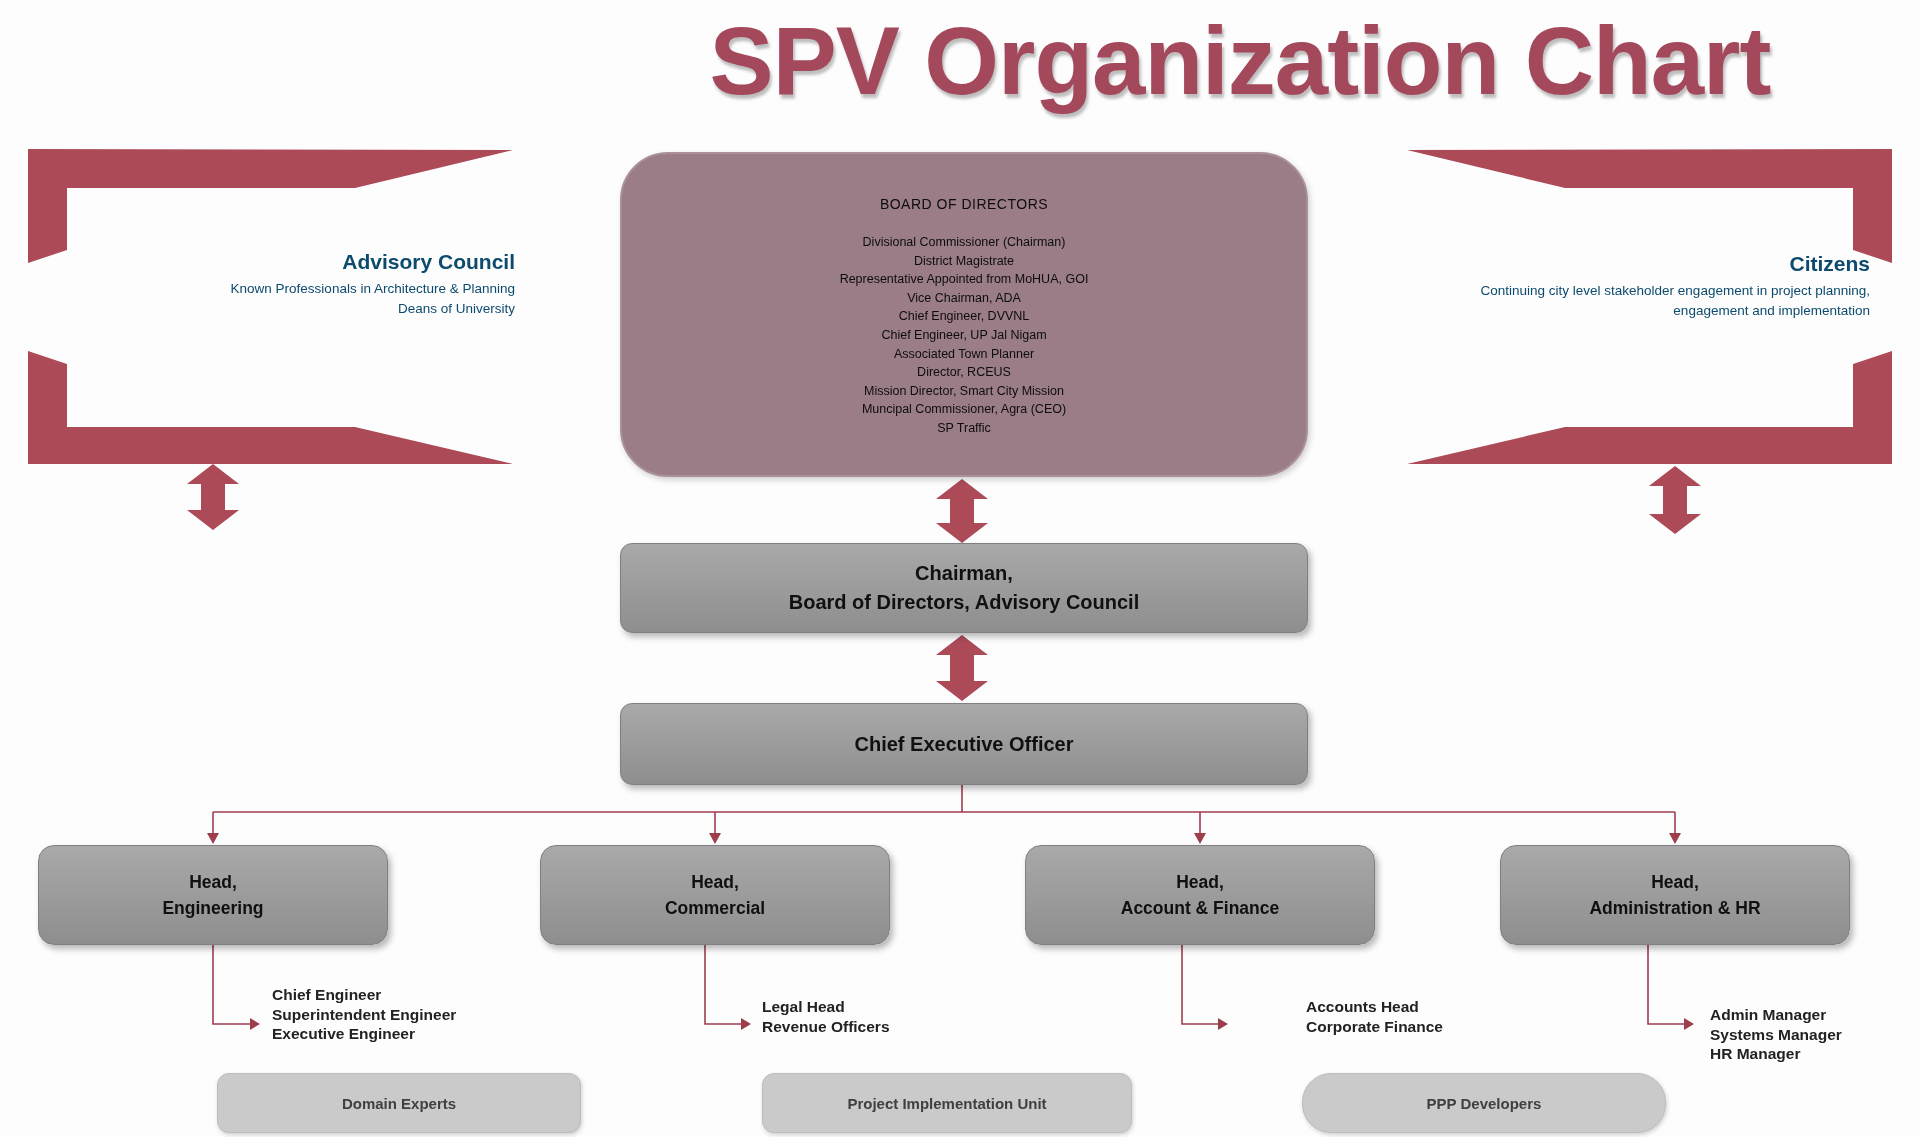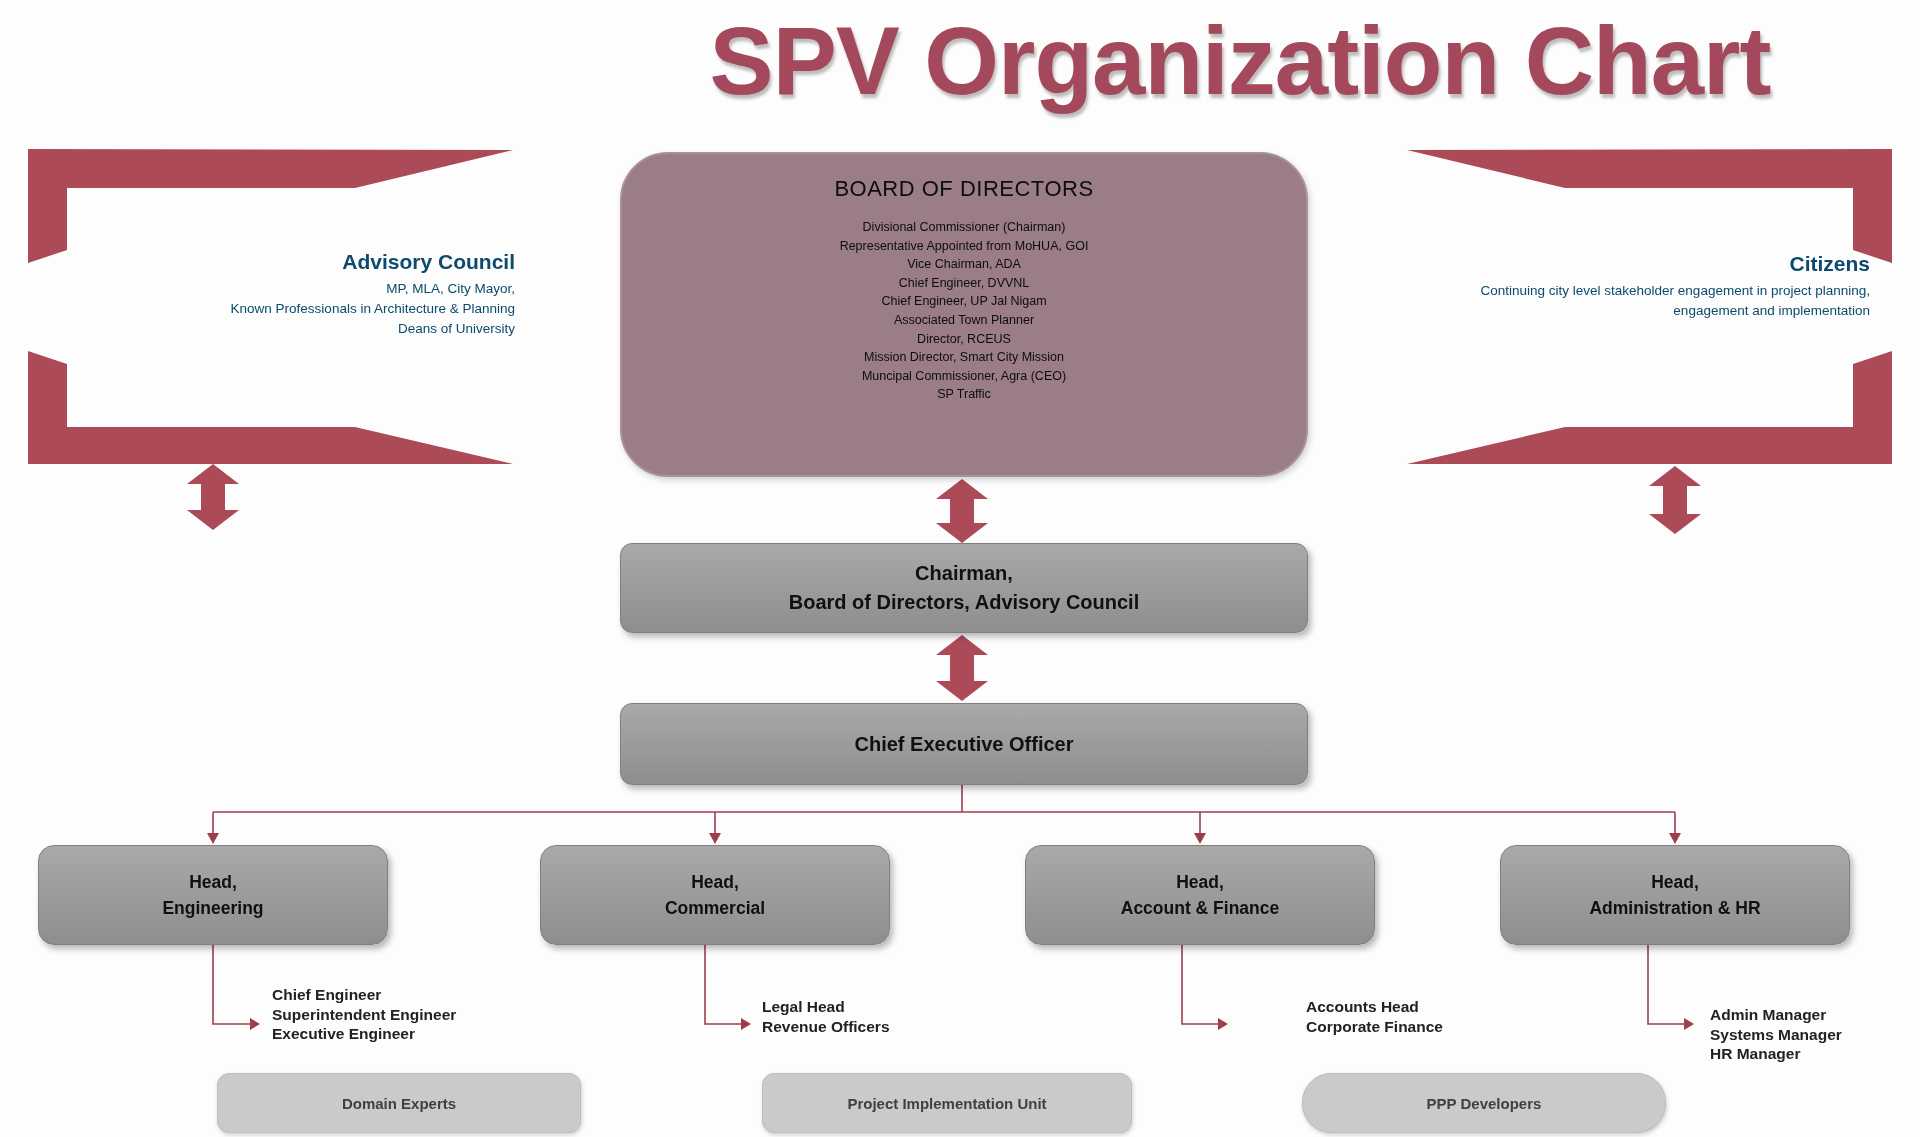--- a/index.html
+++ b/index.html
@@ -20,21 +20,21 @@
   .banner-text{ text-align:right;color:#0c4a6e; }
   .banner-text .bt-title{font-size:21px;font-weight:700;margin-bottom:5px;}
   .banner-text .bt-line{font-size:13.5px;line-height:20px;}
 
   .board-box{
     left:620px;top:152px;width:688px;height:325px;
     background:#9a7d86;border:2px solid #a9909a;border-radius:48px;
     box-sizing:border-box;text-align:center;color:#0d0d0d;
     box-shadow:2px 3px 6px rgba(0,0,0,0.18);
   }
-  .board-title{padding-top:22px;font-size:22px;line-height:26px;font-weight:400;letter-spacing:0.5px;}
+  .board-title{padding-top:37px;font-size:14px;line-height:26px;font-weight:400;letter-spacing:0.5px;}
   .board-members{margin-top:16px;font-size:12.5px;line-height:18.6px;}
 
   .gray-box{
     background:linear-gradient(#a9a9a9,#8e8e8e);
     border:1px solid #808080;border-radius:12px;
     box-shadow:3px 4px 6px rgba(0,0,0,0.28);
     box-sizing:border-box;color:#101010;
     display:flex;flex-direction:column;align-items:center;justify-content:center;
     text-align:center;font-weight:700;
   }
@@ -96,35 +96,35 @@
       <polygon points="741,1018 741,1030 751,1024"></polygon>
       <polygon points="1218,1018 1218,1030 1228,1024"></polygon>
       <polygon points="1684,1018 1684,1030 1694,1024"></polygon>
     </g>
   </svg>
 
   <div class="abs page-title">SPV Organization Chart</div>
 
   <div class="abs banner-text" style="left:35px;top:250px;width:480px;">
     <div class="bt-title">Advisory Council</div>
-    <div class="bt-line">MP, MLA,  City Mayor,</div>
     <div class="bt-line">Known Professionals in Architecture &amp; Planning</div>
     <div class="bt-line">Deans of University</div>
   </div>
 
   <div class="abs banner-text" style="left:1400px;top:252px;width:470px;">
     <div class="bt-title">Citizens</div>
     <div class="bt-line">Continuing city level stakeholder engagement  in project planning,</div>
     <div class="bt-line">engagement  and implementation</div>
   </div>
 
   <div class="abs board-box">
     <div class="board-title">BOARD OF DIRECTORS</div>
     <div class="board-members">
       <div>Divisional Commissioner (Chairman)</div>
+      <div>District Magistrate</div>
       <div>Representative Appointed from MoHUA, GOI</div>
       <div>Vice Chairman, ADA</div>
       <div>Chief Engineer, DVVNL</div>
       <div>Chief Engineer, UP Jal Nigam</div>
       <div>Associated Town Planner</div>
       <div>Director, RCEUS</div>
       <div>Mission Director, Smart City Mission</div>
       <div>Muncipal Commissioner, Agra (CEO)</div>
       <div>SP Traffic</div>
     </div>

